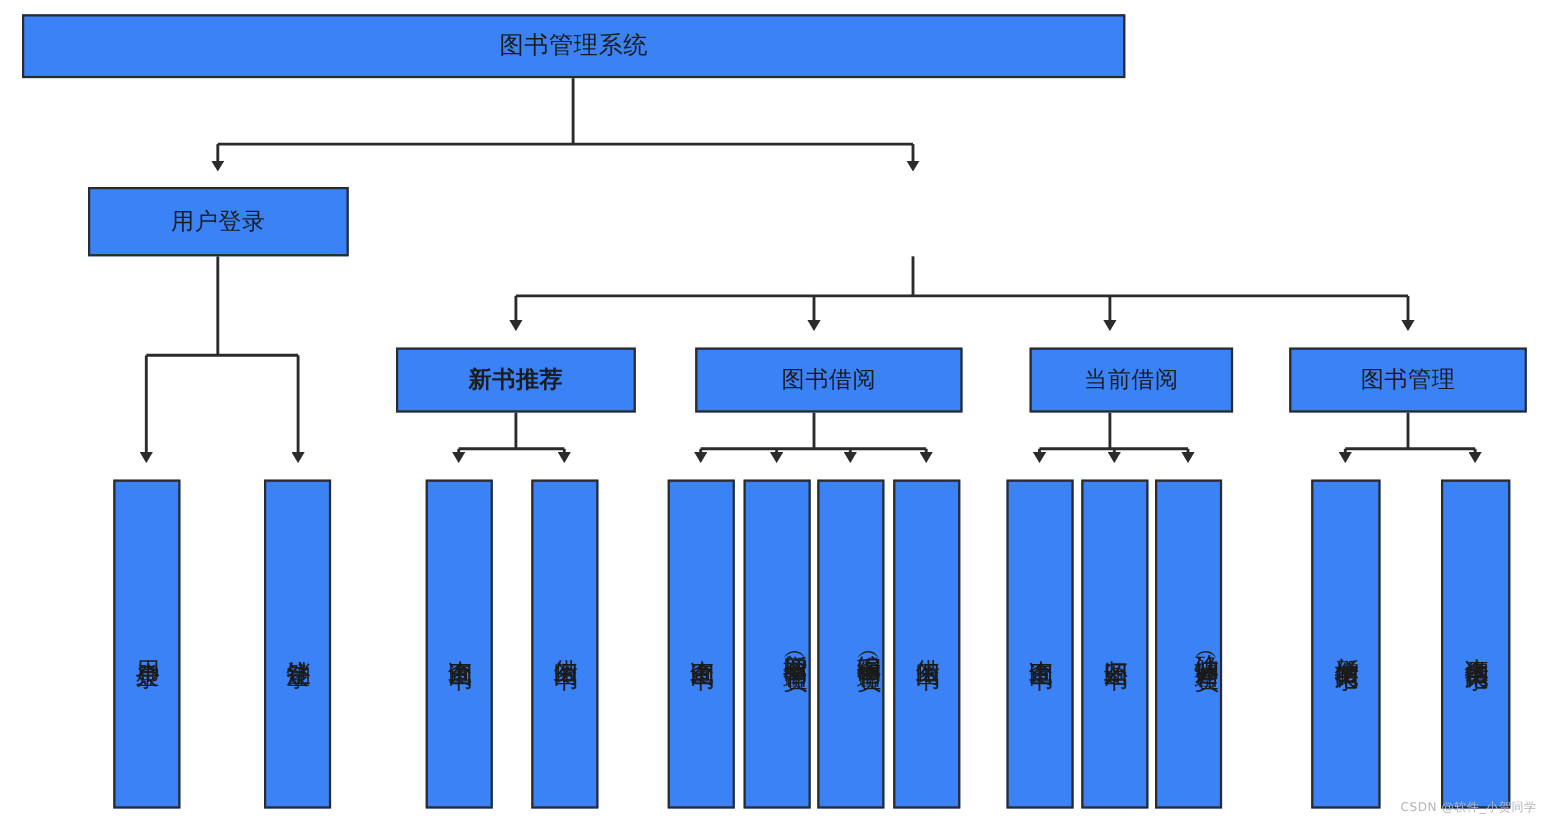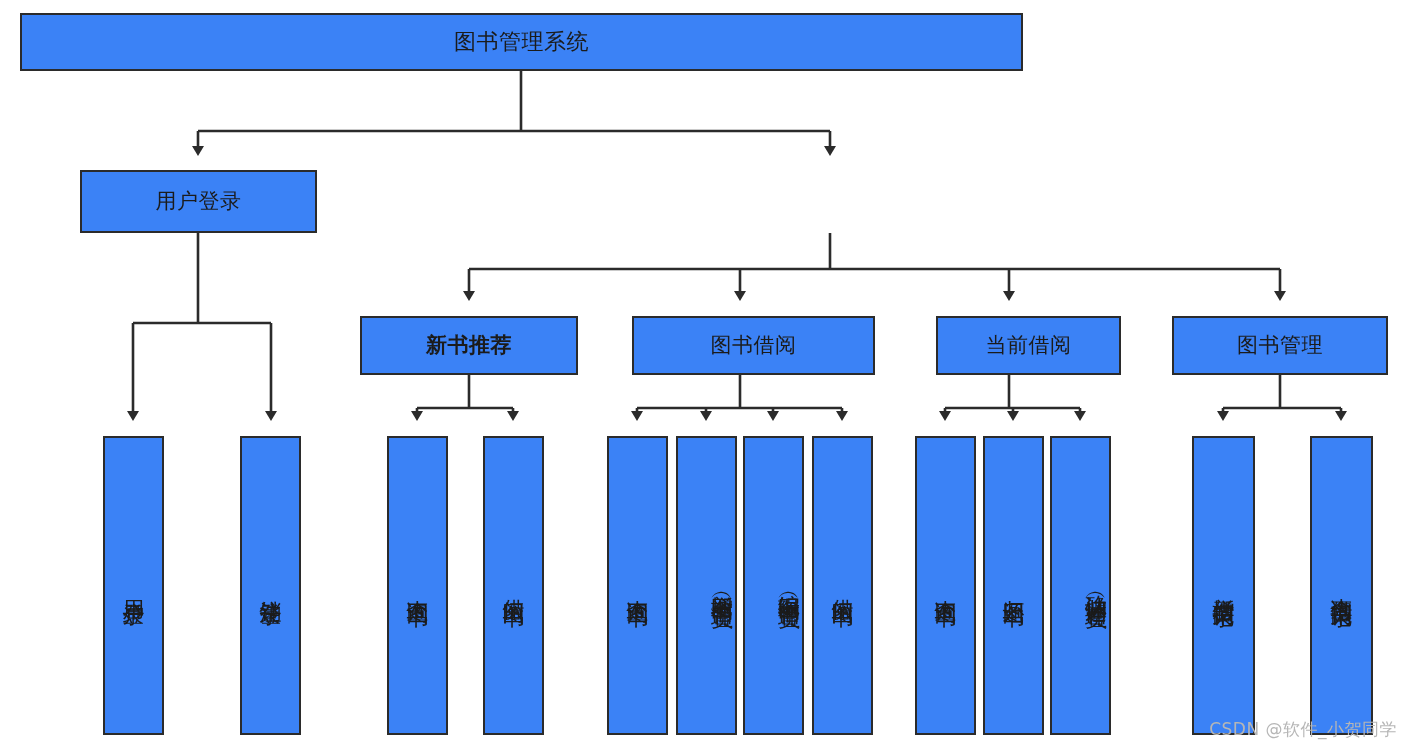--- a/index.html
+++ b/index.html
@@ -53,21 +53,21 @@
     padding: 6px 0;
   }
   .node.v.topalign {
     align-items: flex-start;
     justify-content: center;
   }
   .watermark {
     position: absolute;
     right: 8px;
     bottom: 6px;
-    font-size: 17px;
+    font-size: 11px;
     color: #b6b6b6;
     white-space: nowrap;
     letter-spacing: 0.5px;
   }
 </style>
 </head>
 <body>
 
 <div id="canvas">
 

